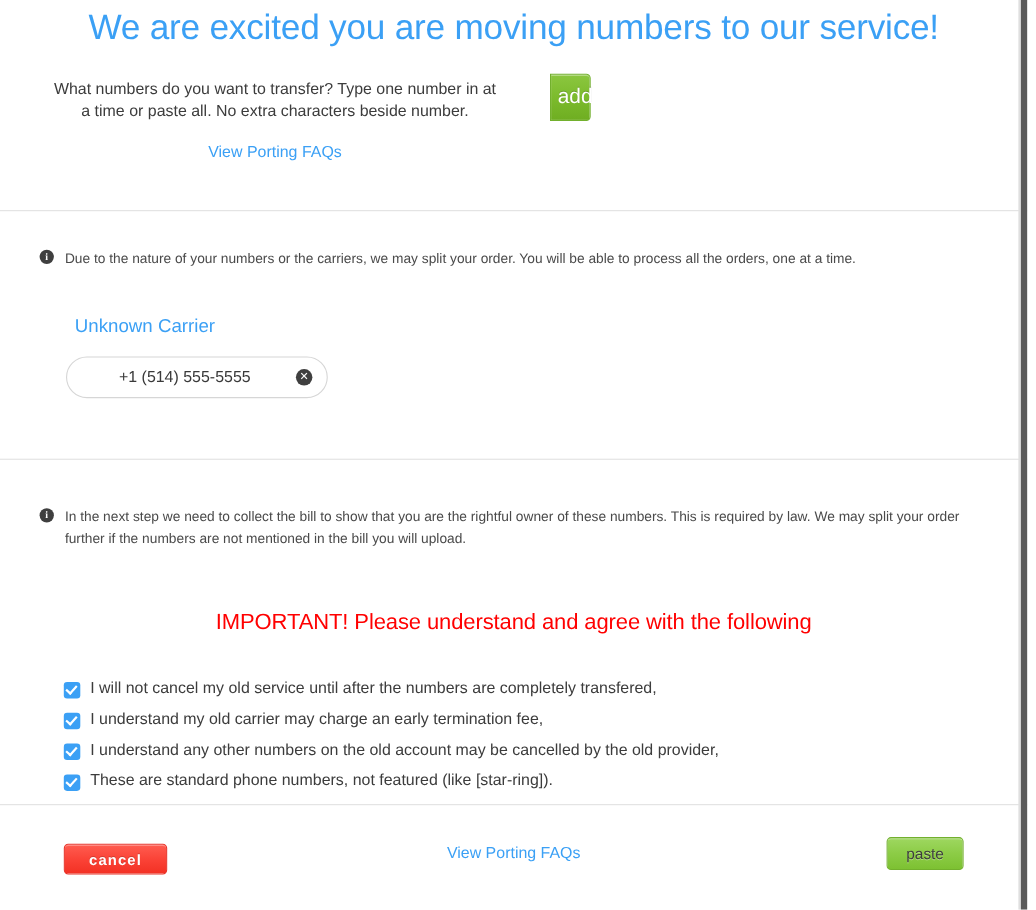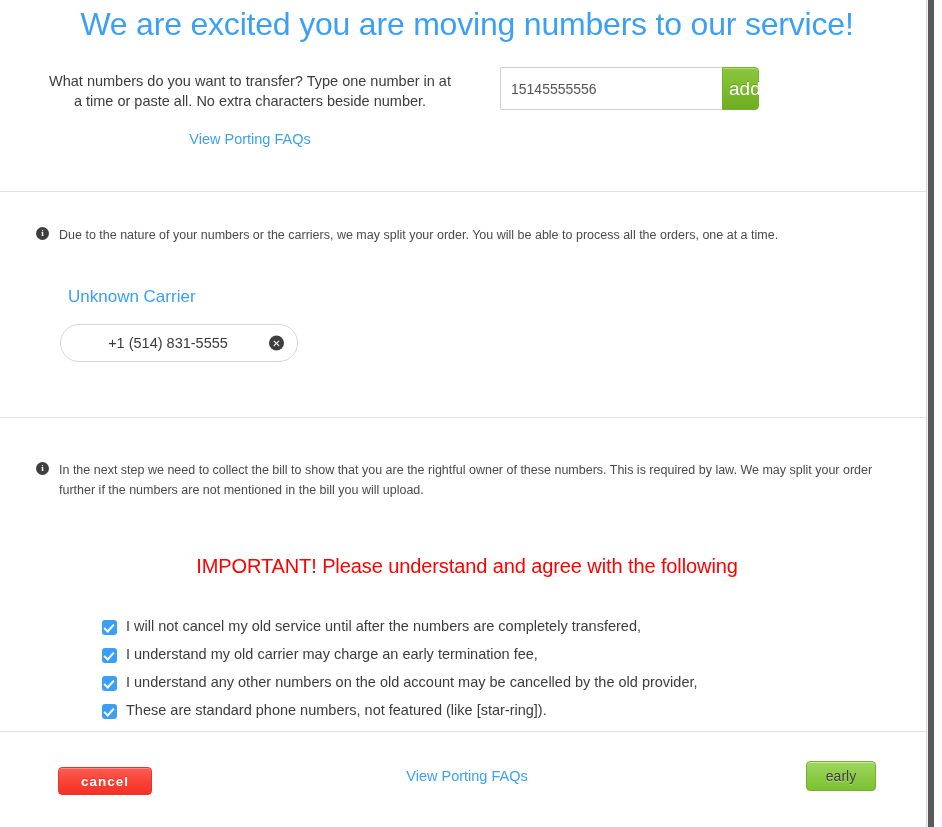--- a/index.html
+++ b/index.html
@@ -205,23 +205,22 @@
     margin: 55px 0 0 0;
     letter-spacing: -0.1px;
   }
   .checklist {
     margin: 39px 0 0 58px;
     list-style: none;
     padding: 0;
   }
   .check-item {
     display: flex;
-    align-items: flex-end;
+    align-items: center;
     margin-bottom: 10px;
-    margin-left: 44px;
   }
   .checkbox {
     flex: 0 0 auto;
     width: 15px;
     height: 15px;
     border-radius: 3px;
     background: #3ba0f5;
     margin-right: 9px;
     margin-top: 2px;
     position: relative;
@@ -303,36 +302,35 @@
   <div class="section divider">
     <h1 class="main-title">We are excited you are moving numbers to our service!</h1>
 
     <div class="header-body">
       <div class="prompt-col">
         <div class="prompt-text">What numbers do you want to transfer? Type one number in at a time or paste all. No extra characters beside number.</div>
         <a class="faq-link">View Porting FAQs</a>
       </div>
 
       <div class="input-col">
-        <input class="number-input" type="text" value="15145555556" style="">
         <button class="add-button">add</button>
       </div>
     </div>
   </div>
 
   <div class="section divider carrier-section">
     <div class="info-row">
       <span class="info-icon">i</span>
       <span class="info-text">Due to the nature of your numbers or the carriers, we may split your order. You will be able to process all the orders, one at a time.</span>
     </div>
 
     <h2 class="carrier-title">Unknown Carrier</h2>
 
     <div class="chip">
-      <span class="chip-label">+1 (514) 831-5555</span>
+      <span class="chip-label">+1 (514) 555-5555</span>
       <span class="chip-remove">✕</span>
     </div>
   </div>
 
   <div class="section divider agreement-section">
     <div class="info-row">
       <span class="info-icon">i</span>
       <span class="info-text">In the next step we need to collect the bill to show that you are the rightful owner of these numbers. This is required by law. We may split your order further if the numbers are not mentioned in the bill you will upload.</span>
     </div>
 
@@ -354,20 +352,20 @@
       <li class="check-item">
         <span class="checkbox"></span>
         <span class="check-label">These are standard phone numbers, not featured (like [star-ring]).</span>
       </li>
     </ul>
   </div>
 
   <div class="footer">
     <button class="cancel-button">cancel</button>
     <a class="footer-link">View Porting FAQs</a>
-    <button class="next-button">early</button>
+    <button class="next-button">paste</button>
   </div>
 
   <div class="scrollbar-track">
     <div class="scrollbar-thumb"></div>
   </div>
 
 </div>
 
 </body></html>

